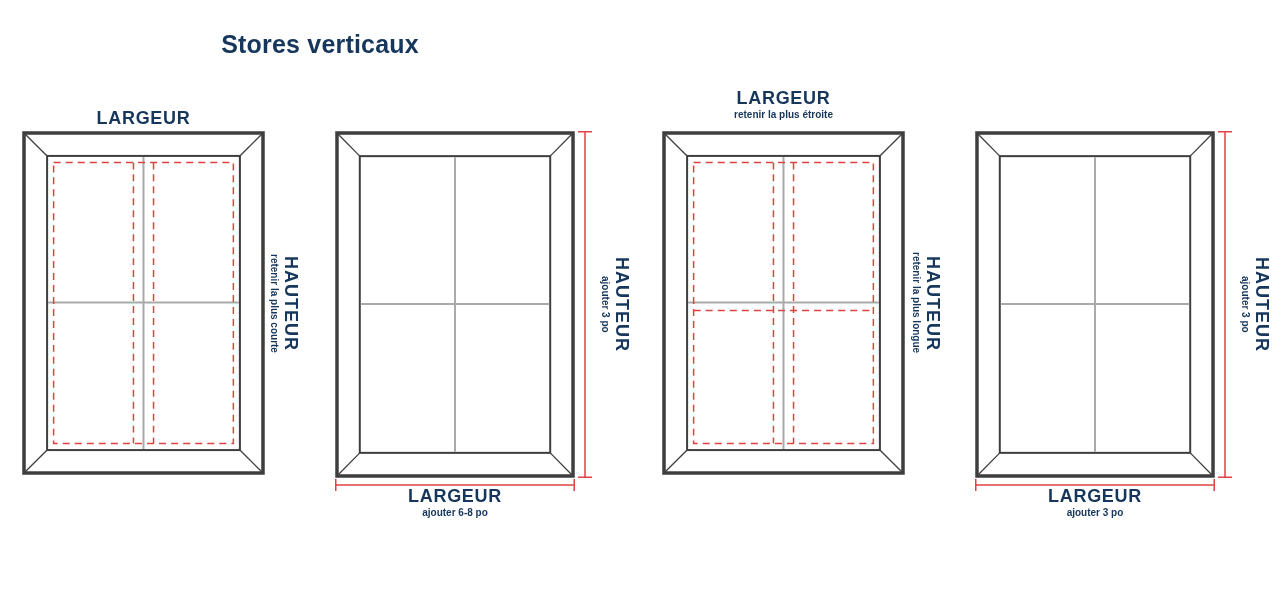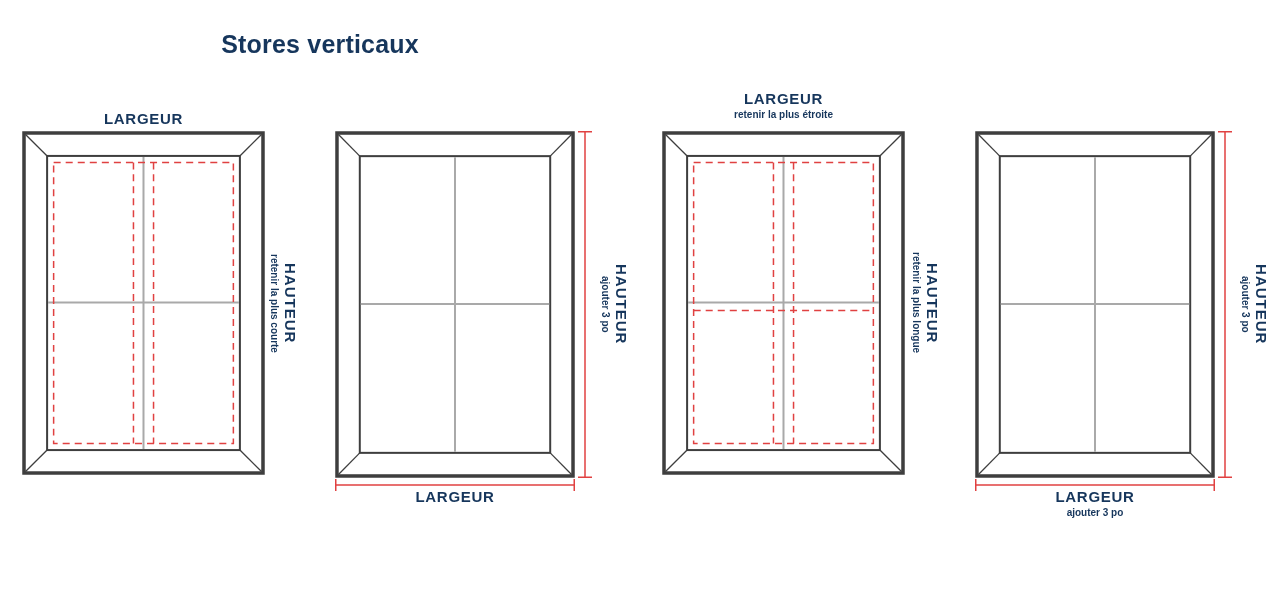--- a/index.html
+++ b/index.html
@@ -17,21 +17,21 @@
   }
   .canvas{position:relative;width:1280px;height:600px;background:var(--bg);overflow:hidden;}
 
   .section-title{
     position:absolute;top:29px;width:640px;text-align:center;
     font-size:25px;line-height:30px;font-weight:700;color:var(--navy);
     letter-spacing:0.2px;
   }
 
   .toplabel,.botlabel{position:absolute;text-align:center;color:var(--navy);}
-  .lbl-big{font-size:15px;line-height:17px;font-weight:700;letter-spacing:0.7px;}
+  .lbl-big{font-size:18px;line-height:17px;font-weight:700;letter-spacing:0.7px;}
   .lbl-small{font-size:10px;line-height:16px;font-weight:700;}
 
   .vlabel{
     position:absolute;
     writing-mode:vertical-rl;
     color:var(--navy);
   }
   .vlabel > div{text-align:center;height:100%;}
   .vlabel .lbl-big{letter-spacing:1px;}
 
@@ -113,20 +113,21 @@
   <div class="dim" style="left:335px;top:479px;width:240px;height:12px">
     <svg viewBox="0 0 240 12" preserveAspectRatio="none">
       <line class="dimline" x1="0.75" y1="0" x2="0.75" y2="12"></line>
       <line class="dimline" x1="239.25" y1="0" x2="239.25" y2="12"></line>
       <line class="dimline" x1="0.75" y1="6" x2="239.25" y2="6"></line>
     </svg>
   </div>
 
   <div class="botlabel" style="left:335px;top:488px;width:240px">
     <div class="lbl-big">LARGEUR</div>
+    <div class="lbl-small">ajouter 6-8 po</div>
   </div>
 
   <div class="toplabel" style="left:662px;top:90px;width:243px">
     <div class="lbl-big">LARGEUR</div>
     <div class="lbl-small">retenir la plus étroite</div>
   </div>
 
   <div class="win" style="left:662px;top:131px;width:243px;height:344px">
     <svg viewBox="0 0 242 345" preserveAspectRatio="none">
       <rect class="frame-outer" x="2" y="2" width="238" height="341"></rect>

